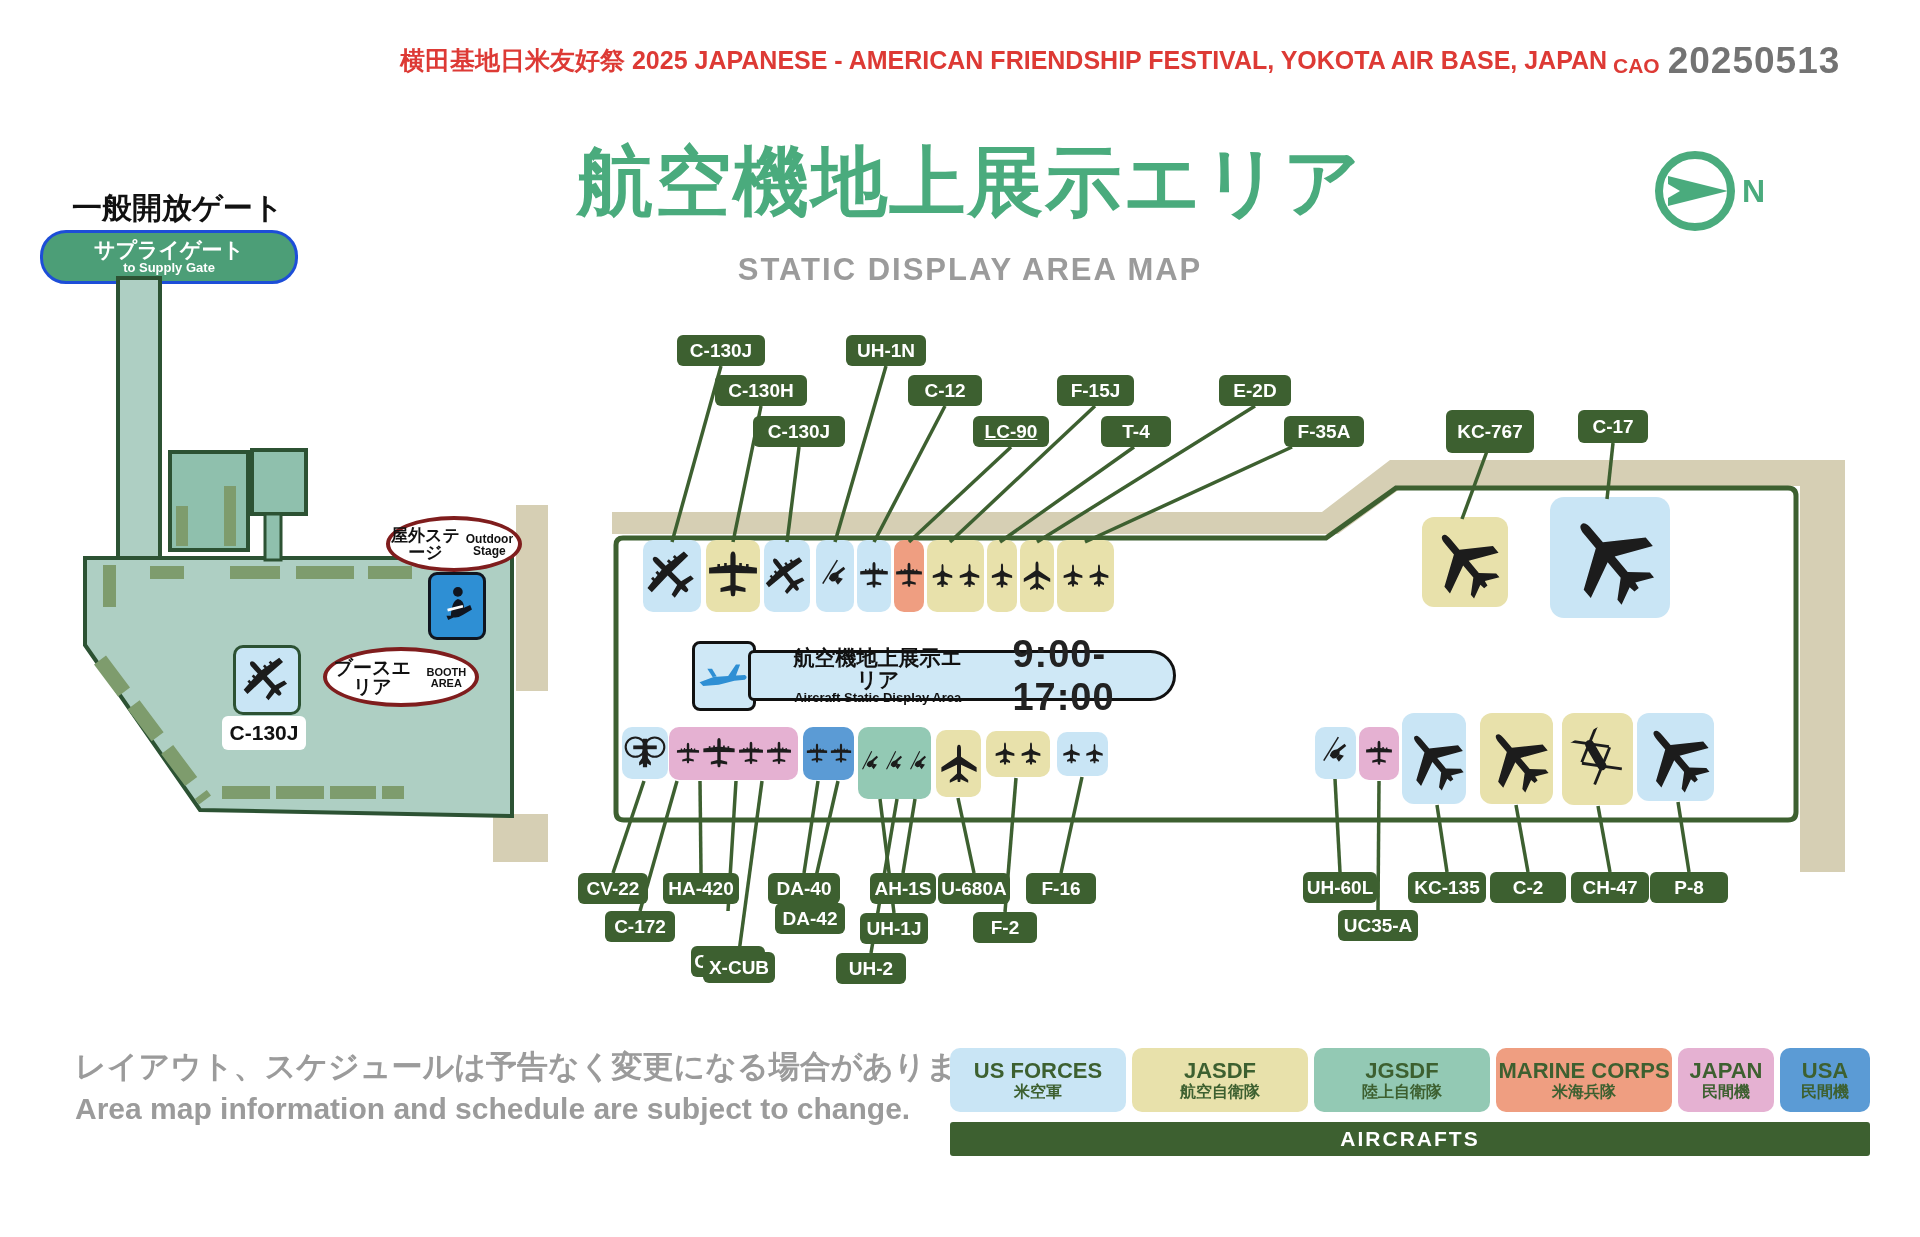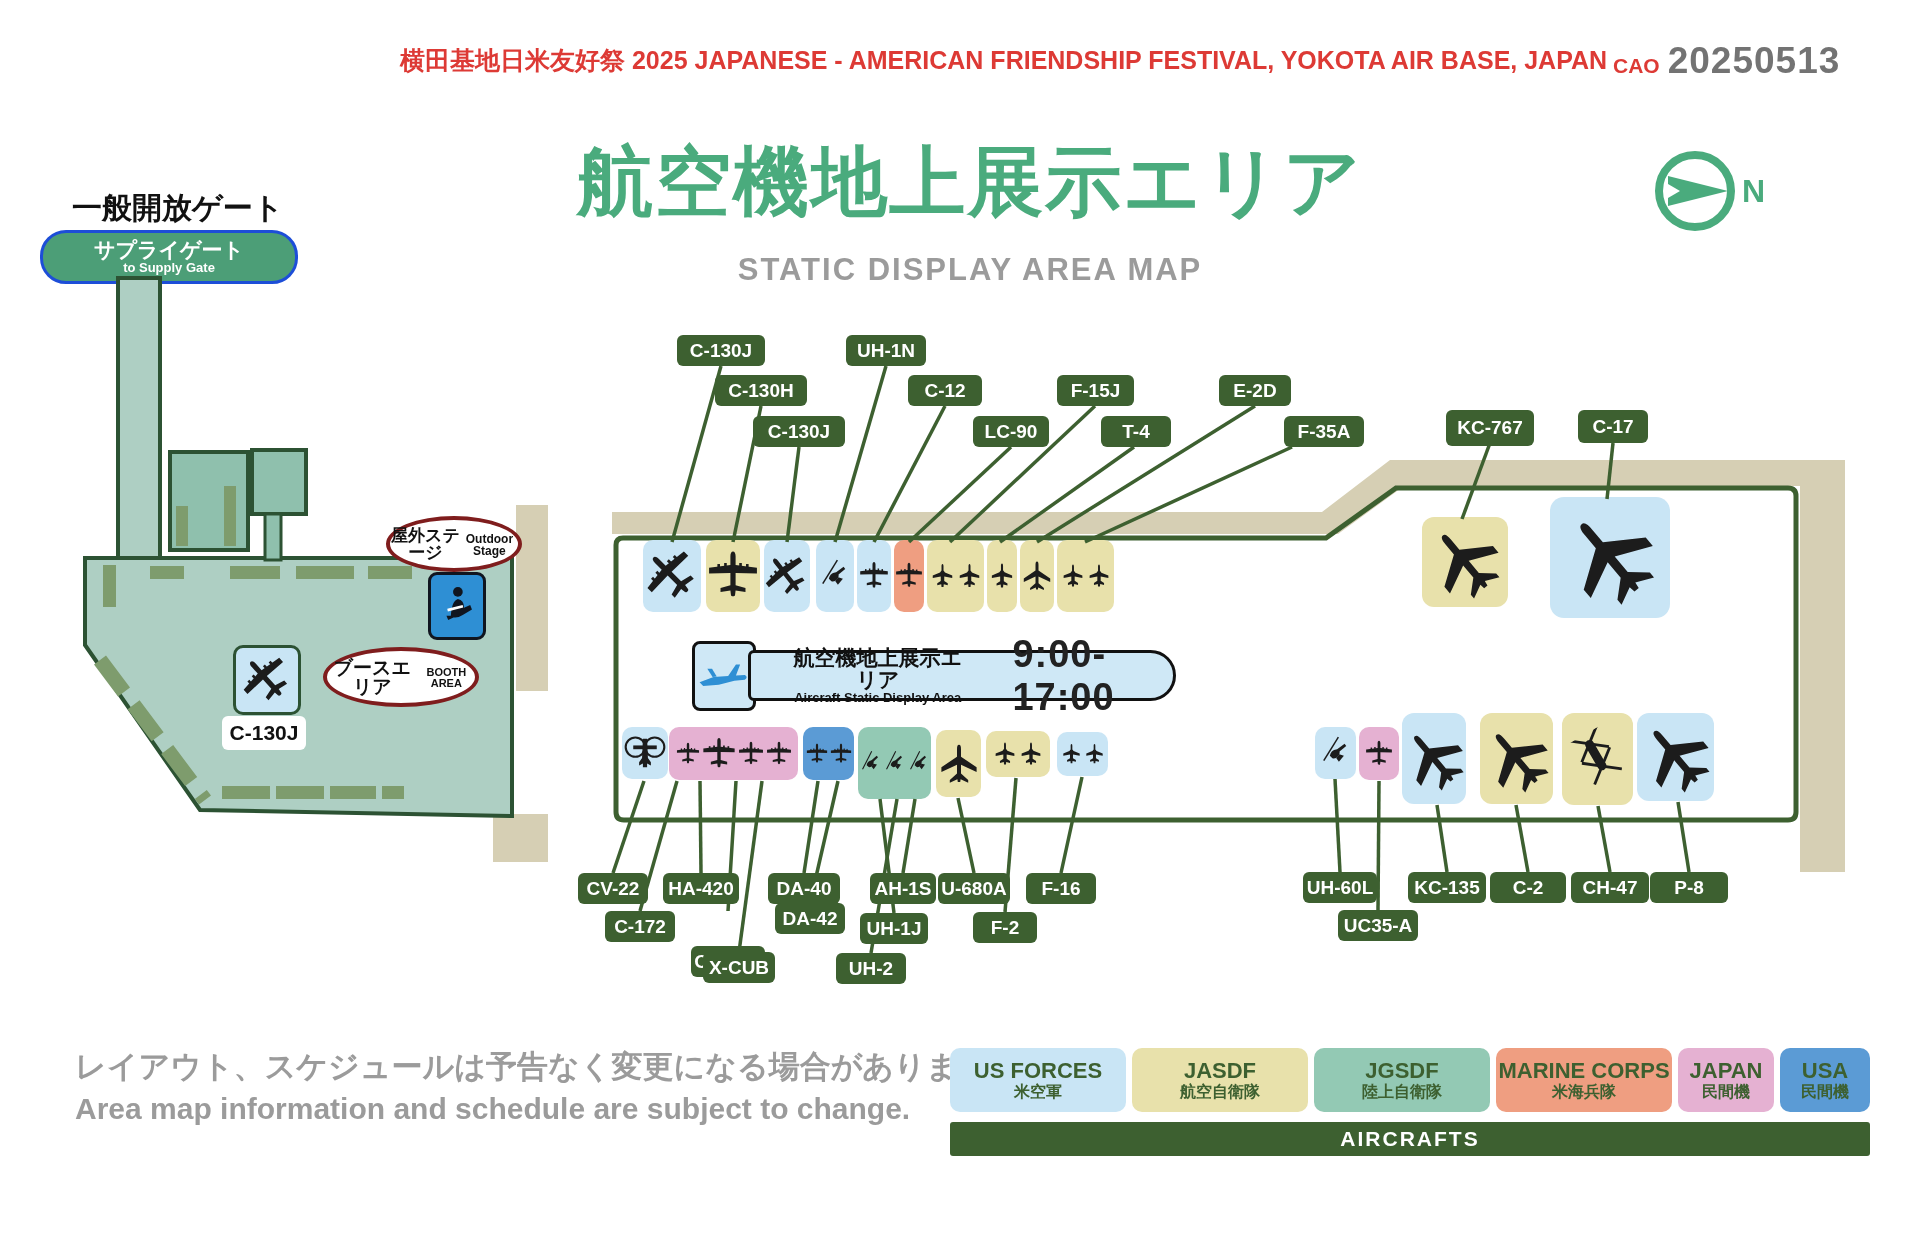--- a/index.html
+++ b/index.html
@@ -385,26 +385,26 @@
       <line x1="1610" y1="872" x2="1598" y2="806"></line>
         <line x1="1689" y1="872" x2="1678" y2="802"></line>
     </g>
   </svg>
 
   <div class="tag" style="left:677px;top:335px;width:88px;">C-130J</div>
   <div class="tag" style="left:715px;top:375px;width:92px;">C-130H</div>
   <div class="tag" style="left:753px;top:416px;width:92px;">C-130J</div>
   <div class="tag" style="left:846px;top:335px;width:80px;">UH-1N</div>
   <div class="tag" style="left:908px;top:375px;width:74px;">C-12</div>
-  <div class="tag" style="left:973px;top:416px;width:76px;">LC-90</div>
+  <div class="tag" style="left:973px;top:416px;width:76px;text-decoration:underline;">LC-90</div>
   <div class="tag" style="left:1057px;top:375px;width:77px;">F-15J</div>
   <div class="tag" style="left:1101px;top:416px;width:70px;">T-4</div>
   <div class="tag" style="left:1219px;top:375px;width:72px;">E-2D</div>
   <div class="tag" style="left:1252px;top:416px;width:80px;margin-left:32px;">F-35A</div>
-  <div class="tag" style="left:1446px;top:410px;width:88px;height:36px;text-align:center;">KC-767</div>
+  <div class="tag" style="left:1446px;top:410px;width:88px;height:43px;text-align:center;">KC-767</div>
   <div class="tag" style="left:1578px;top:410px;width:70px;height:33px;text-align:center;">C-17</div>
 
   <div class="tag" style="left:578px;top:873px;width:70px;">CV-22</div>
   <div class="tag" style="left:663px;top:873px;width:76px;">HA-420</div>
   <div class="tag" style="left:768px;top:873px;width:72px;">DA-40</div>
   <div class="tag" style="left:870px;top:873px;width:66px;">AH-1S</div>
   <div class="tag" style="left:938px;top:873px;width:72px;">U-680A</div>
   <div class="tag" style="left:1026px;top:873px;width:70px;">F-16</div>
   <div class="tag" style="left:605px;top:911px;width:70px;">C-172</div>
   <div class="tag" style="left:691px;top:946px;width:74px;">Cessna</div>

